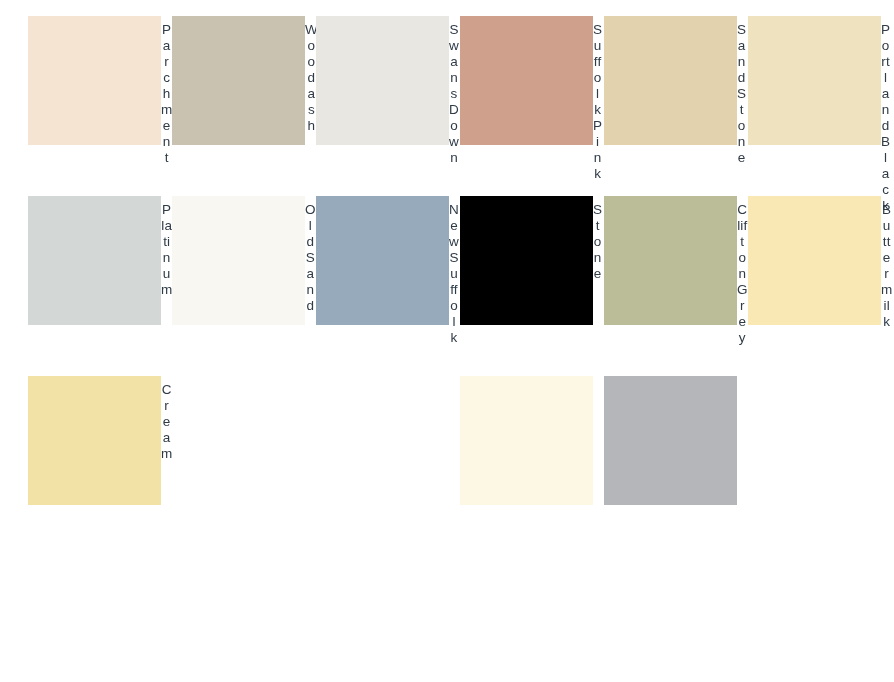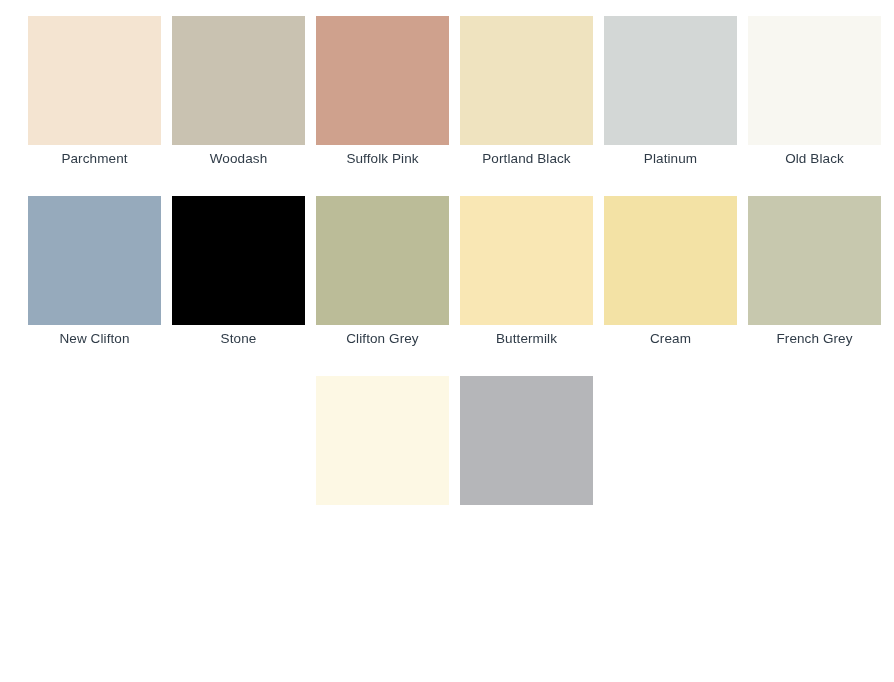--- a/index.html
+++ b/index.html
@@ -22,21 +22,21 @@
     padding-left: 18px;
     padding-top: 16px;
     box-sizing: border-box;
   }
 
   .swatch-cell {
     width: 144px;
     height: 180px;
     box-sizing: border-box;
     display: flex;
-    flex-direction: column;
+    flex-direction: row;
     align-items: flex-start;
     padding-left: 10px;
   }
 
   .swatch-chip {
     width: 133px;
     height: 129px;
     flex: 0 0 auto;
   }
 
@@ -62,58 +62,62 @@
 <div class="palette-grid">
     <div class="swatch-cell">
       <div class="swatch-chip" style="background: rgb(244, 228, 209);"></div>
       <div class="swatch-label">Parchment</div>
     </div>
     <div class="swatch-cell">
       <div class="swatch-chip" style="background: rgb(201, 194, 177);"></div>
       <div class="swatch-label">Woodash</div>
     </div>
     <div class="swatch-cell">
+      <div class="swatch-chip" style="background: rgb(233, 231, 225);"></div>
+      <div class="swatch-label">Swans Down</div>
+    </div>
+    <div class="swatch-cell">
       <div class="swatch-chip" style="background: rgb(207, 161, 141);"></div>
       <div class="swatch-label">Suffolk Pink</div>
+    </div>
+    <div class="swatch-cell">
+      <div class="swatch-chip" style="background: rgb(226, 211, 174);"></div>
+      <div class="swatch-label">Sand Stone</div>
     </div>
     <div class="swatch-cell">
       <div class="swatch-chip" style="background: rgb(239, 227, 191);"></div>
       <div class="swatch-label">Portland Black</div>
     </div>
     <div class="swatch-cell">
       <div class="swatch-chip" style="background: rgb(211, 215, 214);"></div>
       <div class="swatch-label">Platinum</div>
     </div>
     <div class="swatch-cell">
       <div class="swatch-chip" style="background: rgb(248, 247, 241);"></div>
-      <div class="swatch-label">Old Black</div>
+      <div class="swatch-label">Old Sand</div>
     </div>
     <div class="swatch-cell">
       <div class="swatch-chip" style="background: rgb(150, 170, 188);"></div>
-      <div class="swatch-label">New Clifton</div>
+      <div class="swatch-label">New Suffolk</div>
     </div>
     <div class="swatch-cell">
       <div class="swatch-chip" style="background: rgb(0, 0, 0);"></div>
       <div class="swatch-label">Stone</div>
     </div>
     <div class="swatch-cell">
       <div class="swatch-chip" style="background: rgb(187, 188, 152);"></div>
       <div class="swatch-label">Clifton Grey</div>
     </div>
     <div class="swatch-cell">
       <div class="swatch-chip" style="background: rgb(249, 231, 180);"></div>
       <div class="swatch-label">Buttermilk</div>
     </div>
     <div class="swatch-cell">
       <div class="swatch-chip" style="background: rgb(243, 226, 165);"></div>
       <div class="swatch-label">Cream</div>
-    </div>
-    <div class="swatch-cell">
-      <div class="swatch-chip" style="background: rgb(199, 200, 174);"></div>
-      <div class="swatch-label">French Grey</div>
     </div>
     <div class="swatch-cell empty-chip">
       <div class="swatch-chip"></div>
     </div>
     <div class="swatch-cell empty-chip">
       <div class="swatch-chip"></div>
     </div>
     <div class="swatch-cell">
       <div class="swatch-chip" style="background: rgb(253, 248, 228);"></div>
     </div>

